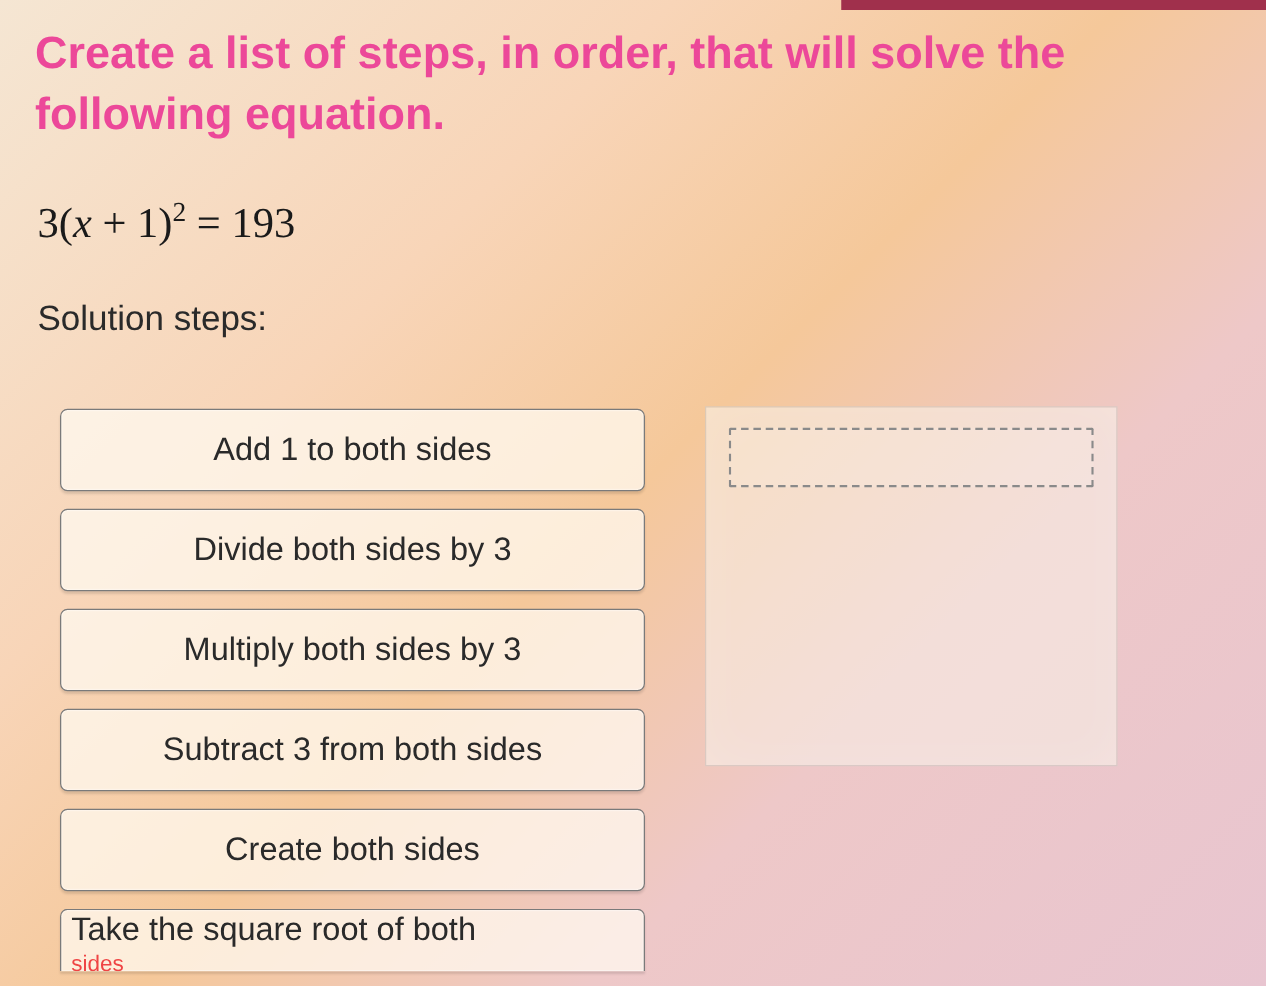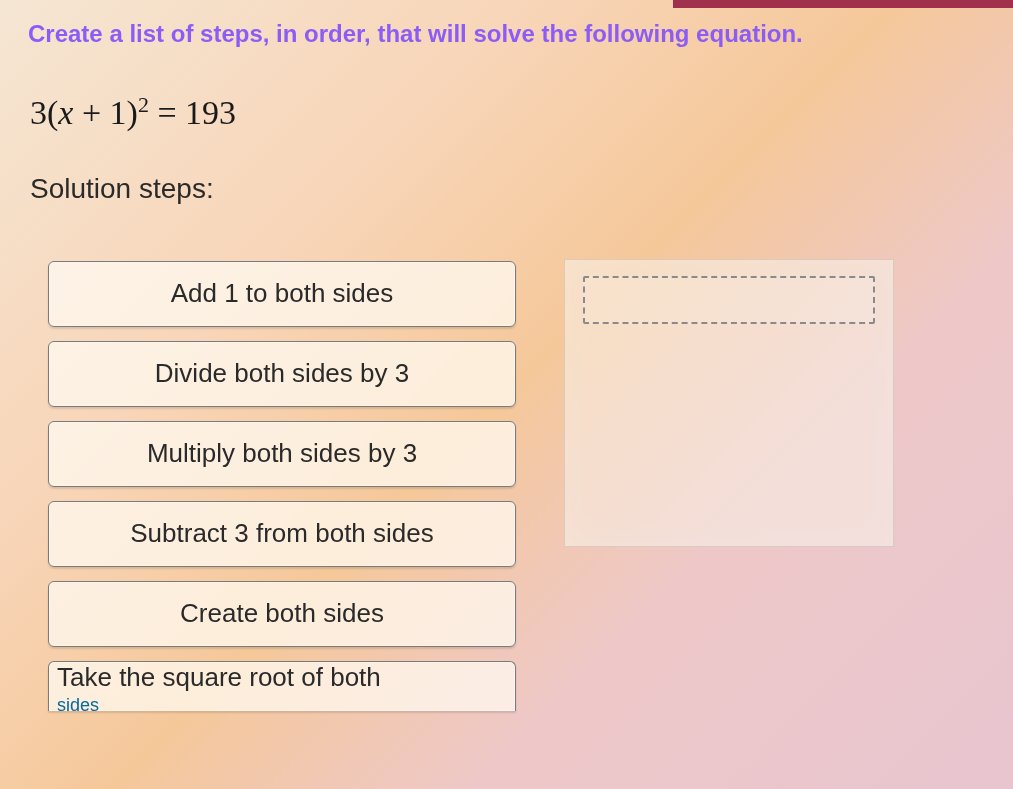--- a/index.html
+++ b/index.html
@@ -16,23 +16,23 @@
     top: 0;
     right: 0;
     width: 340px;
     height: 8px;
     background: #a0304c;
   }
   .content {
     padding: 18px 28px 0 28px;
   }
   .prompt {
-    font-size: 24px;
+    font-size: 36px;
     font-weight: 700;
-    color: #8b5cf6;
+    color: #ec4899;
     line-height: 1.35;
     margin-bottom: 42px;
   }
   .equation {
     font-family: "Times New Roman", Georgia, serif;
     font-size: 34px;
     color: #1a1a1a;
     margin-bottom: 40px;
     padding-left: 2px;
   }
@@ -76,21 +76,21 @@
     border-bottom: none;
     border-radius: 6px 6px 0 0;
     overflow: hidden;
     height: 50px;
     align-items: flex-start;
     padding-top: 10px;
     flex-direction: column;
   }
   .option.last .line2 {
     font-size: 18px;
-    color: #0369a1;
+    color: #ef4444;
     margin-top: 2px;
   }
   .drop-box {
     width: 330px;
     height: 288px;
     background: rgba(248, 240, 232, 0.55);
     border: 1px solid rgba(120,120,120,0.2);
     padding: 16px 18px;
     margin-top: -2px;
     box-shadow: inset 0 0 40px rgba(255,255,255,0.15);

